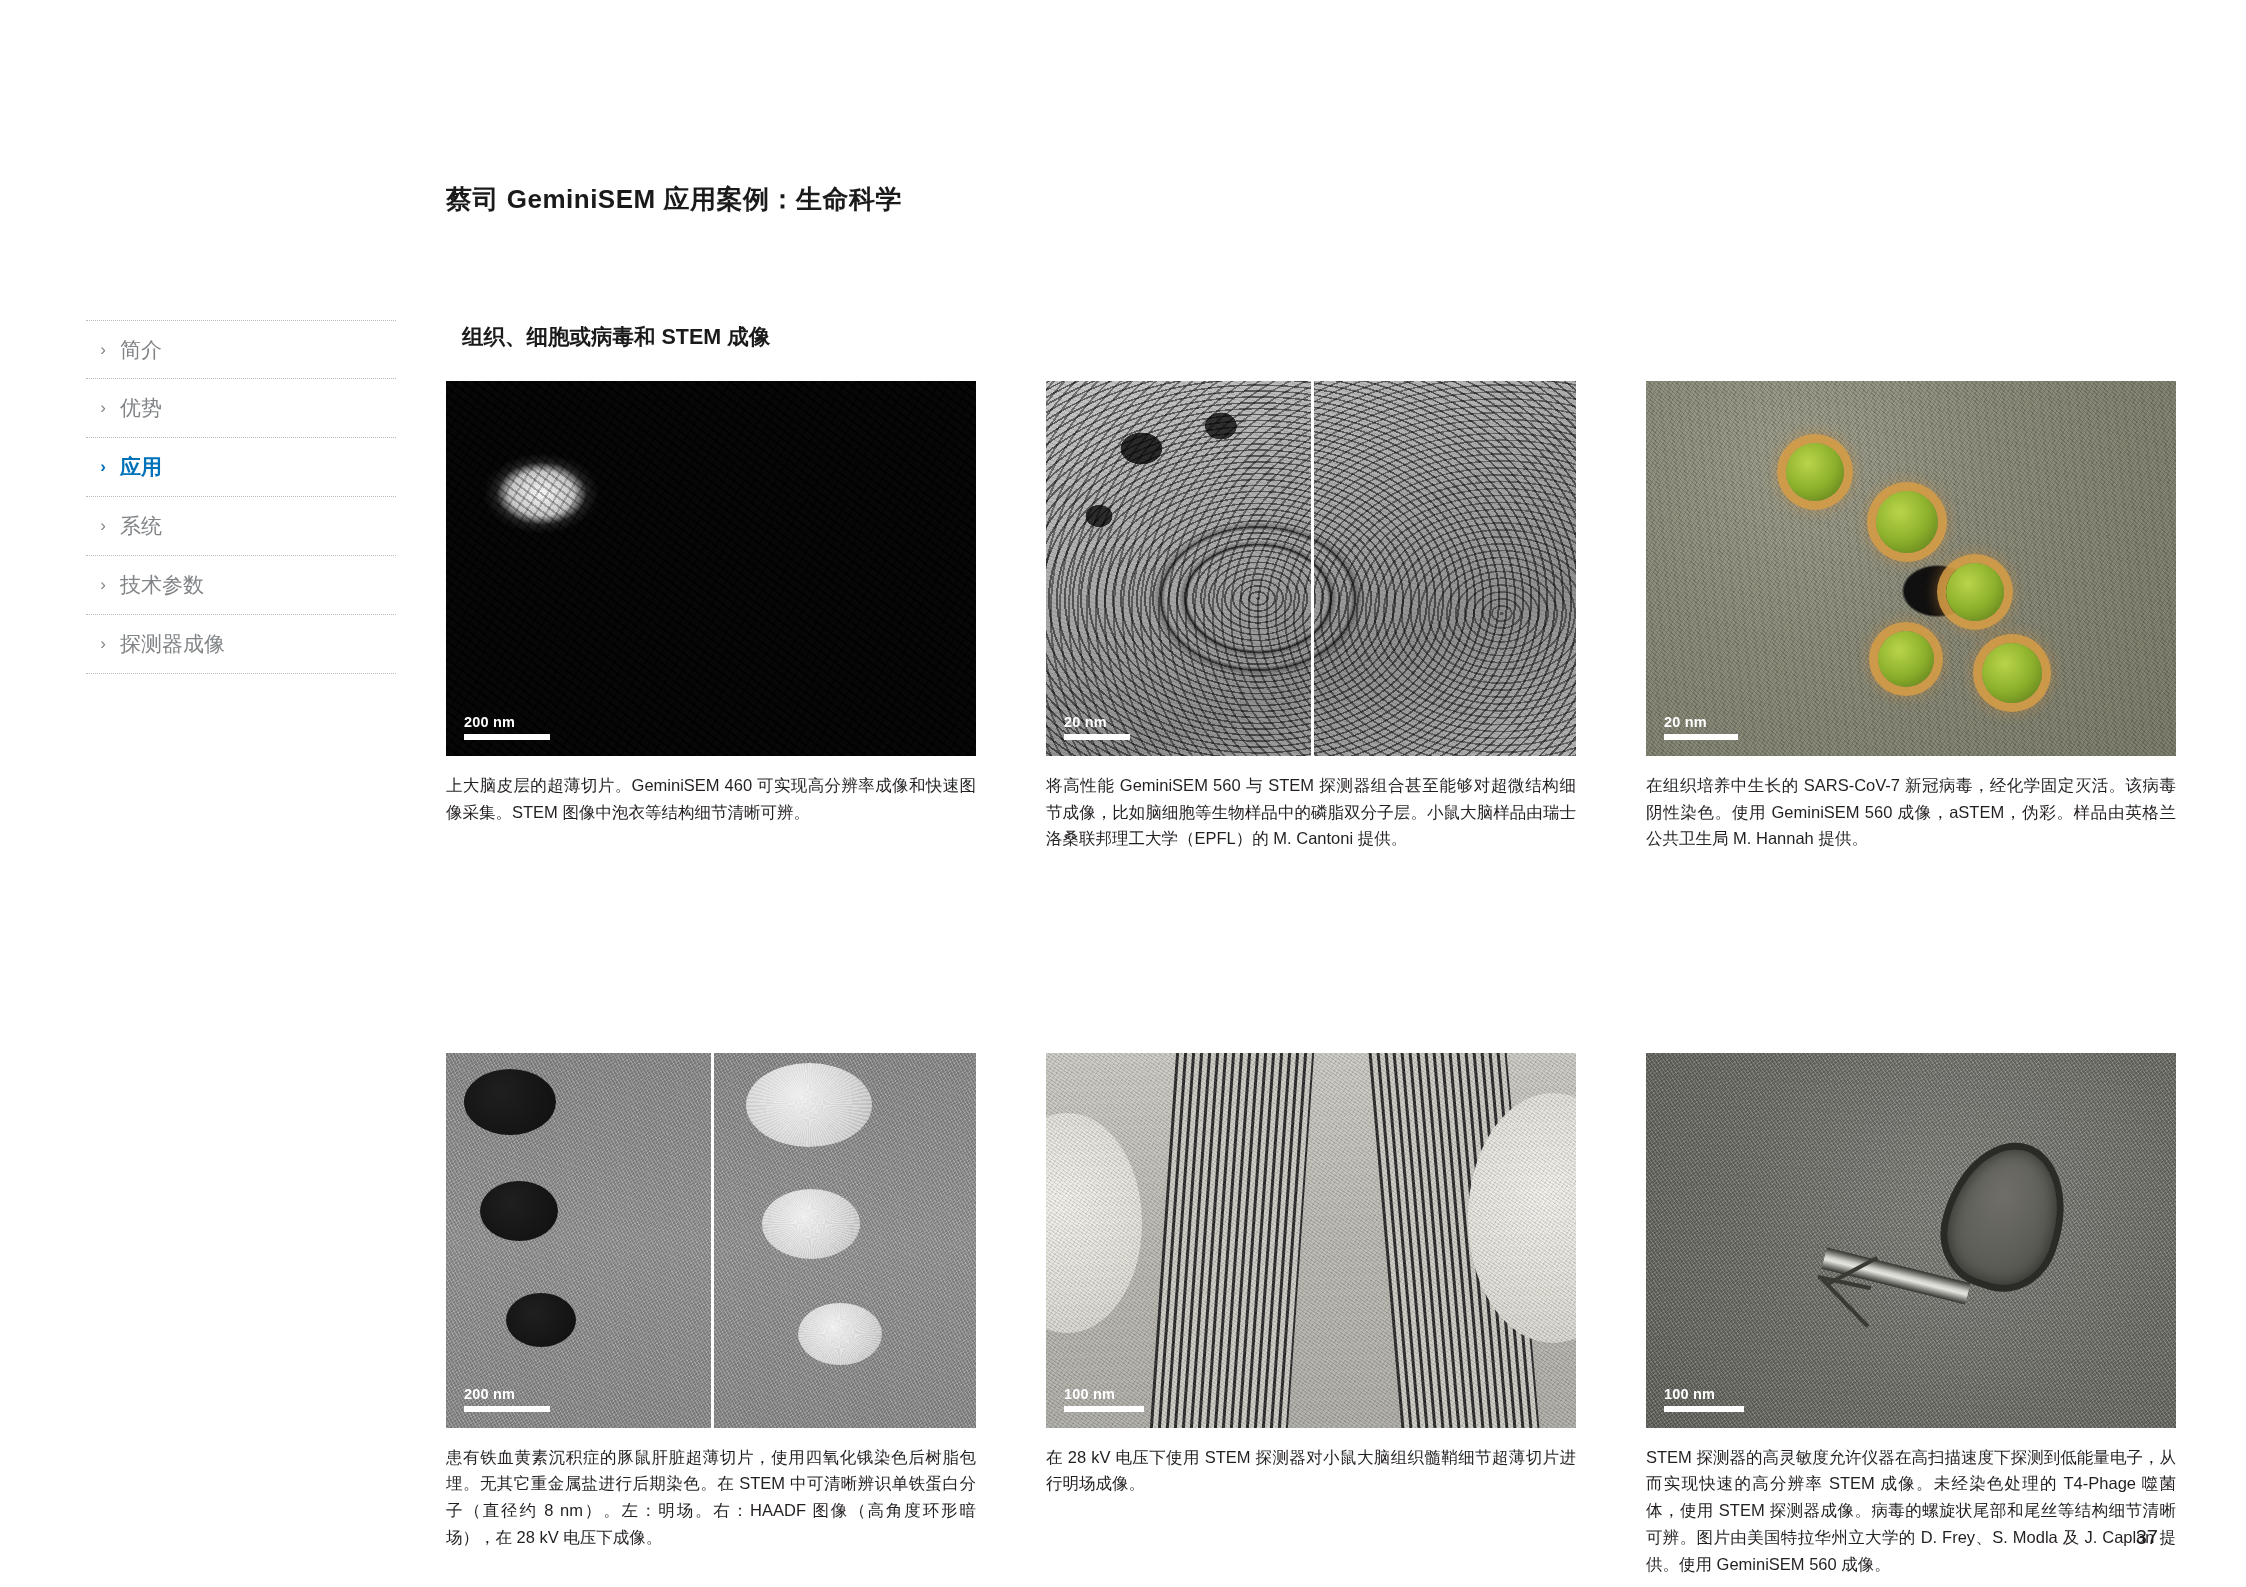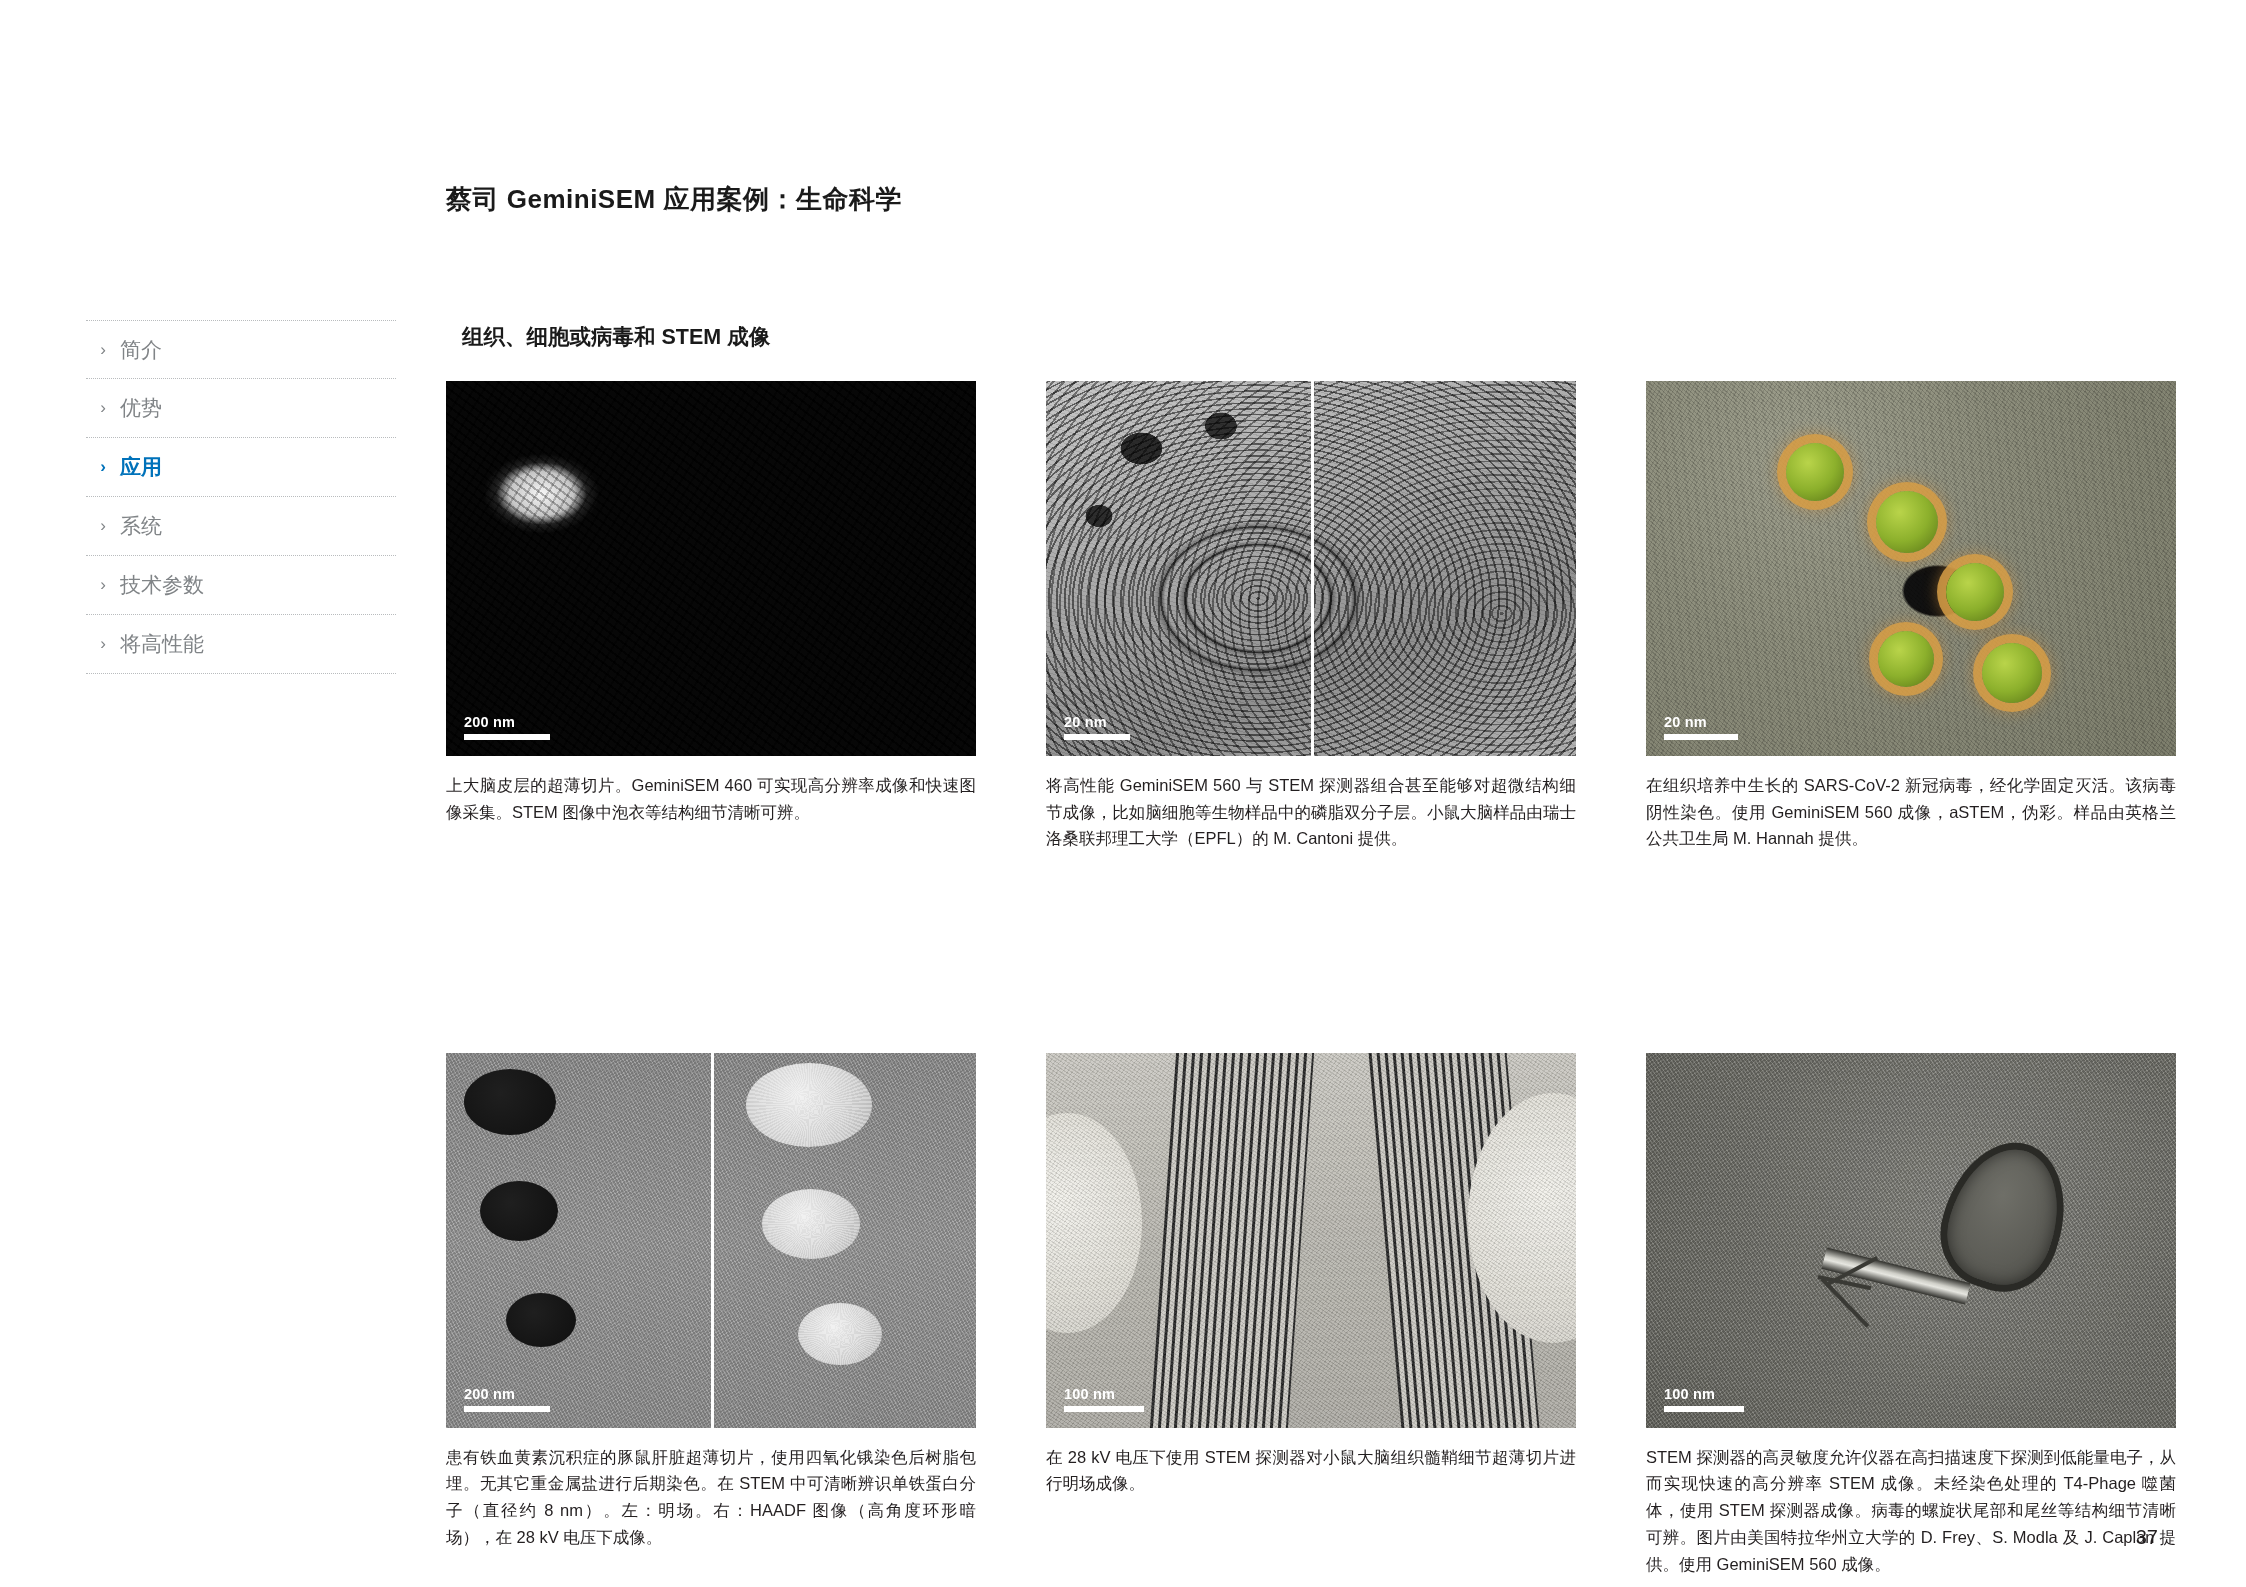--- a/index.html
+++ b/index.html
@@ -312,21 +312,21 @@
   <div class="nav-item">
     <span class="chev">›</span>
     <span>系统</span>
   </div>
   <div class="nav-item">
     <span class="chev">›</span>
     <span>技术参数</span>
   </div>
   <div class="nav-item">
     <span class="chev">›</span>
-    <span>将高性能</span>
+    <span>探测器成像</span>
   </div>
 </nav>
 
 <main class="content">
   <h2 class="section-head">组织、细胞或病毒和 STEM 成像</h2>
 
   <div class="grid">
 
     <div class="cell">
       <div class="figure">
@@ -357,21 +357,21 @@
         <div class="virion" style="width:58px;height:58px;left:140px;top:62px"></div>
         <div class="virion" style="width:62px;height:62px;left:230px;top:110px"></div>
         <div class="virion" style="width:58px;height:58px;left:300px;top:182px"></div>
         <div class="virion" style="width:56px;height:56px;left:232px;top:250px"></div>
         <div class="virion" style="width:60px;height:60px;left:336px;top:262px"></div>
         <div class="scalebar">
           <span>20 nm</span>
           <span class="bar" style="width:74px"></span>
         </div>
       </div>
-      <p class="caption">在组织培养中生长的 SARS-CoV-2 新冠病毒，经化学固定灭活。该病毒阴性染色。使用 GeminiSEM 560 成像，aSTEM，伪彩。样品由英格兰公共卫生局 M. Hannah 提供。</p>
+      <p class="caption">在组织培养中生长的 SARS-CoV-7 新冠病毒，经化学固定灭活。该病毒阴性染色。使用 GeminiSEM 560 成像，aSTEM，伪彩。样品由英格兰公共卫生局 M. Hannah 提供。</p>
     </div>
 
     <div class="cell row2">
       <div class="figure">
         <div class="mg mg-ferritin"></div>
         <div class="blob-dark" style="width:92px;height:66px;left:18px;top:16px"></div>
         <div class="blob-dark" style="width:78px;height:60px;left:34px;top:128px"></div>
         <div class="blob-dark" style="width:70px;height:54px;left:60px;top:240px"></div>
         <div class="blob-light" style="width:126px;height:84px;left:300px;top:10px"></div>
         <div class="blob-light" style="width:98px;height:70px;left:316px;top:136px"></div>

